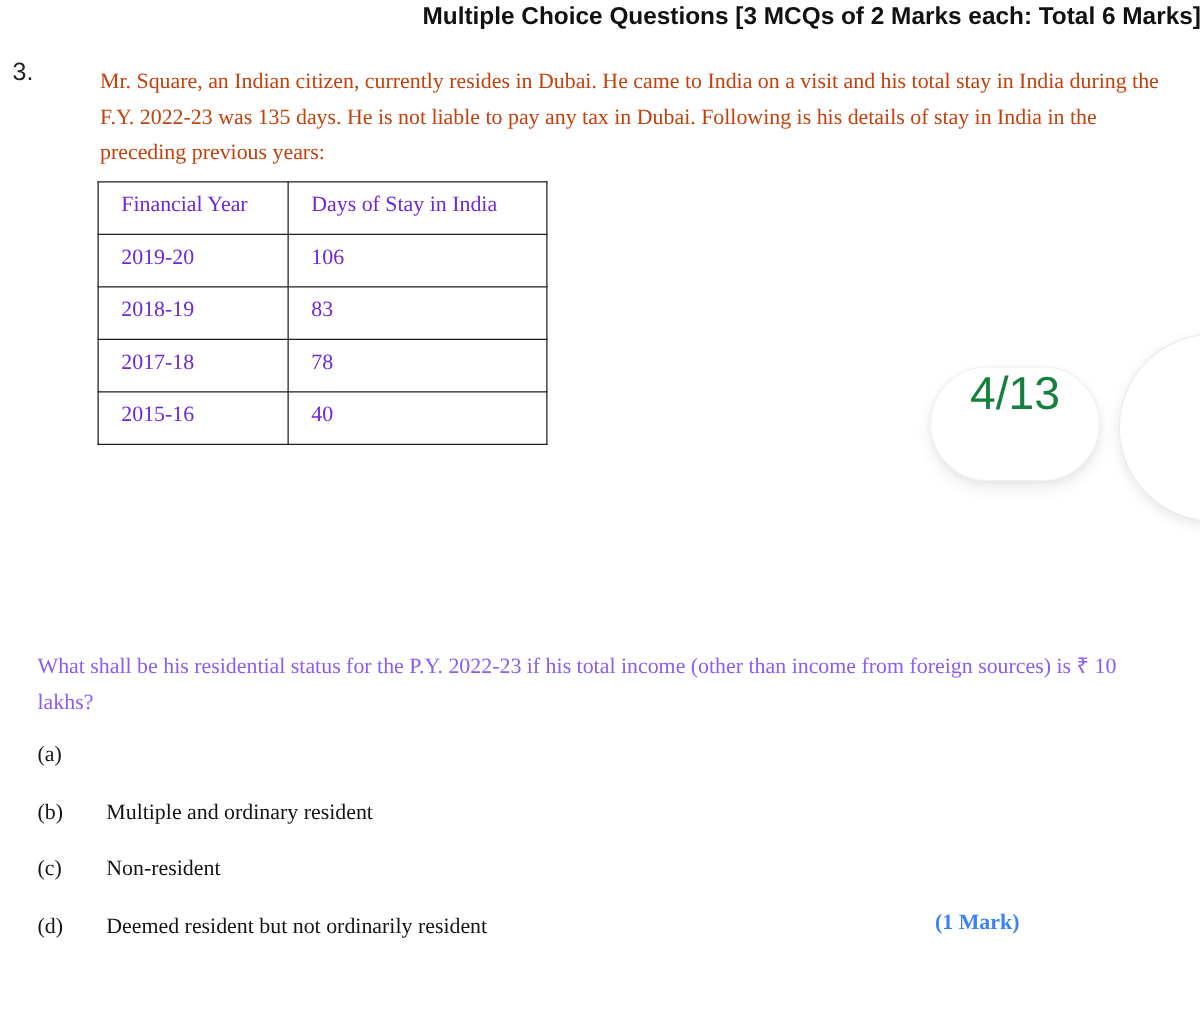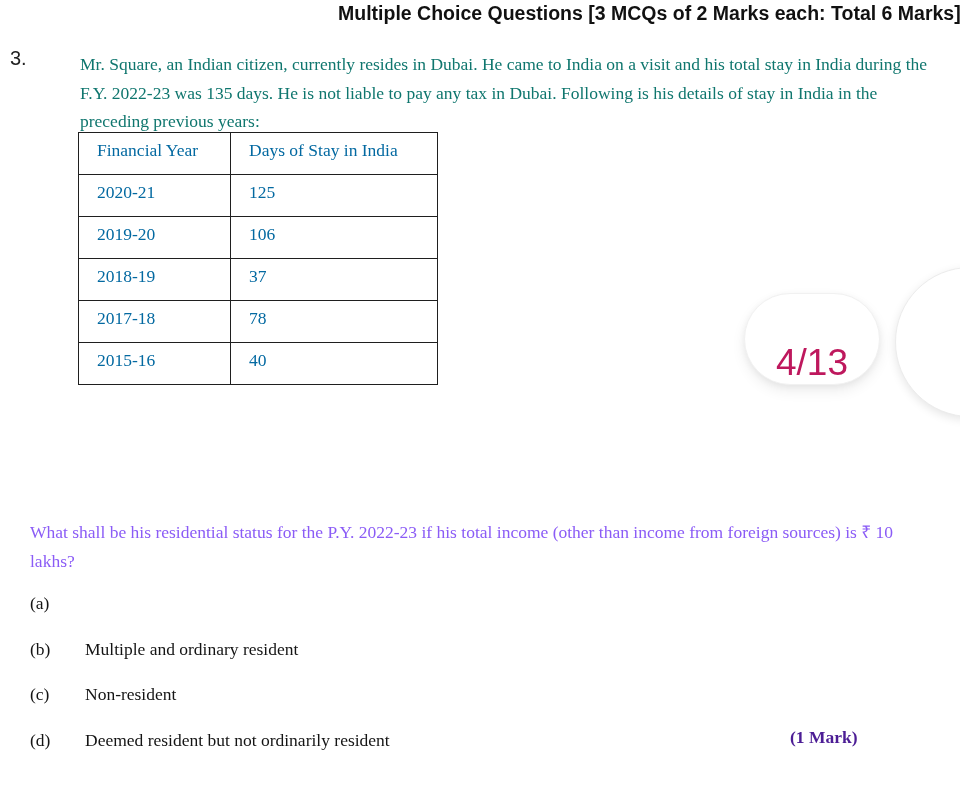--- a/index.html
+++ b/index.html
@@ -34,30 +34,30 @@
     color: #222222;
   }
 
   .q-intro {
     position: absolute;
     left: 80px;
     top: 50px;
     width: 868px;
     font-size: 17.5px;
     line-height: 28.5px;
-    color: #0f766e;
+    color: #c2410c;
   }
 
   table.stay-table {
     position: absolute;
     left: 78px;
-    top: 132px;
+    top: 145px;
     border-collapse: collapse;
     font-size: 17.5px;
-    color: #0369a1;
+    color: #6d28d9;
   }
   table.stay-table th,
   table.stay-table td {
     border: 1.6px solid #1f1f1f;
     text-align: left;
     vertical-align: top;
     font-weight: 400;
     padding: 7px 10px 13px 18px;
   }
   table.stay-table th:first-child,
@@ -83,44 +83,44 @@
     flex-direction: column;
     gap: 25px;
     font-size: 17.5px;
     color: #141414;
   }
   .option-row { display: flex; height: 20.5px; line-height: 20.5px; }
   .option-label { width: 55px; flex: 0 0 55px; }
 
   .marks-note {
     position: absolute;
-    left: 790px;
+    left: 748px;
     top: 727px;
     font-size: 17.5px;
     font-weight: 700;
-    color: #4c1d95;
+    color: #3b82f6;
     text-align: right;
   }
 
   .page-pill {
     position: absolute;
     left: 744px;
     top: 293px;
     width: 136px;
     height: 92px;
     background: #ffffff;
     border: 1px solid #f1f1f1;
     border-radius: 46px;
     box-shadow: 0 2px 6px rgba(0,0,0,0.05), 0 6px 14px rgba(0,0,0,0.07);
     display: flex;
-    align-items: flex-end;
+    align-items: flex-start;
     justify-content: center;
     font-family: "Liberation Sans", sans-serif;
     font-size: 37px;
-    color: #be185d;
+    color: #15803d;
   }
 
   .fab-circle {
     position: absolute;
     left: 895px;
     top: 267px;
     width: 150px;
     height: 150px;
     border-radius: 50%;
     background: #ffffff;
@@ -139,30 +139,26 @@
 
 <table class="stay-table">
   <thead>
     <tr>
       <th>Financial Year</th>
       <th>Days of Stay in India</th>
     </tr>
   </thead>
   <tbody>
     <tr>
-      <td>2020-21</td>
-      <td>125</td>
-    </tr>
-    <tr>
       <td>2019-20</td>
       <td>106</td>
     </tr>
     <tr>
       <td>2018-19</td>
-      <td>37</td>
+      <td>83</td>
     </tr>
     <tr>
       <td>2017-18</td>
       <td>78</td>
     </tr>
     <tr>
       <td>2015-16</td>
       <td>40</td>
     </tr>
   </tbody>

